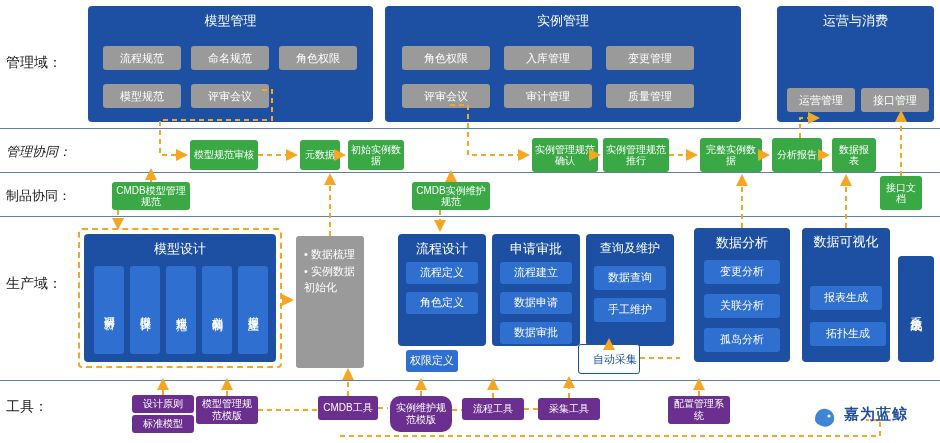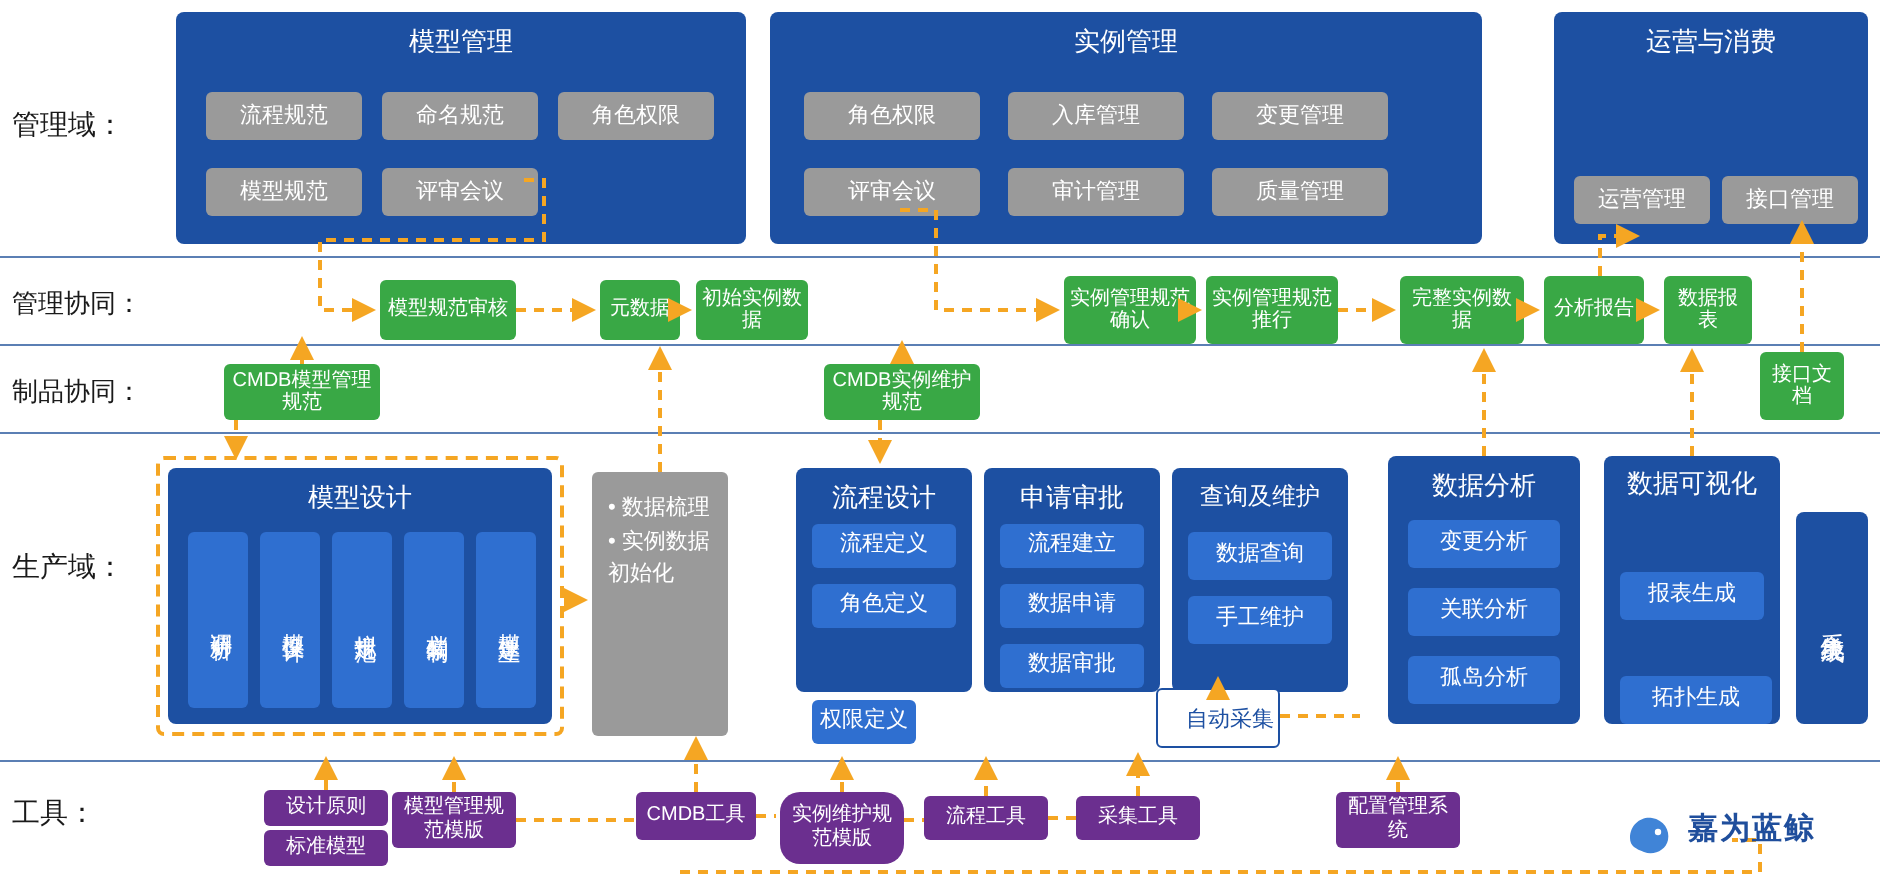--- a/index.html
+++ b/index.html
@@ -78,21 +78,21 @@
 </style>
 </head>
 <body>
 
 <div class="abs hline" style="left:0;top:128px;width:940px;"></div>
 <div class="abs hline" style="left:0;top:172px;width:940px;"></div>
 <div class="abs hline" style="left:0;top:216px;width:940px;"></div>
 <div class="abs hline" style="left:0;top:380px;width:940px;"></div>
 
 <div class="abs rowlabel" style="left:6px;top:54px;">管理域：</div>
-<div class="abs rowlabel" style="left:6px;top:143px;font-size:13px;">管理协同：</div>
+<div class="abs rowlabel" style="left:6px;top:143px;font-size:13px;font-style:italic;">管理协同：</div>
 <div class="abs rowlabel" style="left:6px;top:187px;font-size:13px;">制品协同：</div>
 <div class="abs rowlabel" style="left:6px;top:275px;">生产域：</div>
 <div class="abs rowlabel" style="left:6px;top:398px;">工具：</div>
 
 <div class="abs panel" style="left:88px;top:6px;width:285px;height:116px;">
   <div class="panel-title">模型管理</div>
   <div class="abs chip" style="left:15px;top:40px;width:78px;height:24px;">流程规范</div>
   <div class="abs chip" style="left:103px;top:40px;width:78px;height:24px;">命名规范</div>
   <div class="abs chip" style="left:191px;top:40px;width:78px;height:24px;">角色权限</div>
   <div class="abs chip" style="left:15px;top:78px;width:78px;height:24px;">模型规范</div>
@@ -166,21 +166,21 @@
 <div class="abs panel" style="left:694px;top:228px;width:96px;height:134px;">
   <div class="panel-title">数据分析</div>
   <div class="abs bchip" style="left:10px;top:32px;width:76px;height:24px;">变更分析</div>
   <div class="abs bchip" style="left:10px;top:66px;width:76px;height:24px;">关联分析</div>
   <div class="abs bchip" style="left:10px;top:100px;width:76px;height:24px;">孤岛分析</div>
 </div>
 
 <div class="abs panel" style="left:802px;top:228px;width:88px;height:134px;">
   <div class="panel-title" style="line-height:1.25;">数据可视化</div>
   <div class="abs bchip" style="left:8px;top:58px;width:72px;height:24px;">报表生成</div>
-  <div class="abs bchip" style="left:8px;top:94px;width:76px;height:24px;margin-top:16px;">拓扑生成</div>
+  <div class="abs bchip" style="left:8px;top:94px;width:76px;height:24px;">拓扑生成</div>
 </div>
 
 <div class="abs panel" style="left:898px;top:256px;width:36px;height:106px;">
   <div class="abs bchip vchip" style="left:3px;top:6px;width:30px;height:94px;background:transparent;font-size:12px;">系统集成</div>
 </div>
 
 <div class="abs whitebox" style="left:578px;top:344px;width:62px;height:30px;padding-left:12px;">自动采集</div>
 
 <div class="abs pchip" style="left:132px;top:395px;width:62px;height:18px;">设计原则</div>
 <div class="abs pchip" style="left:132px;top:415px;width:62px;height:18px;">标准模型</div>

